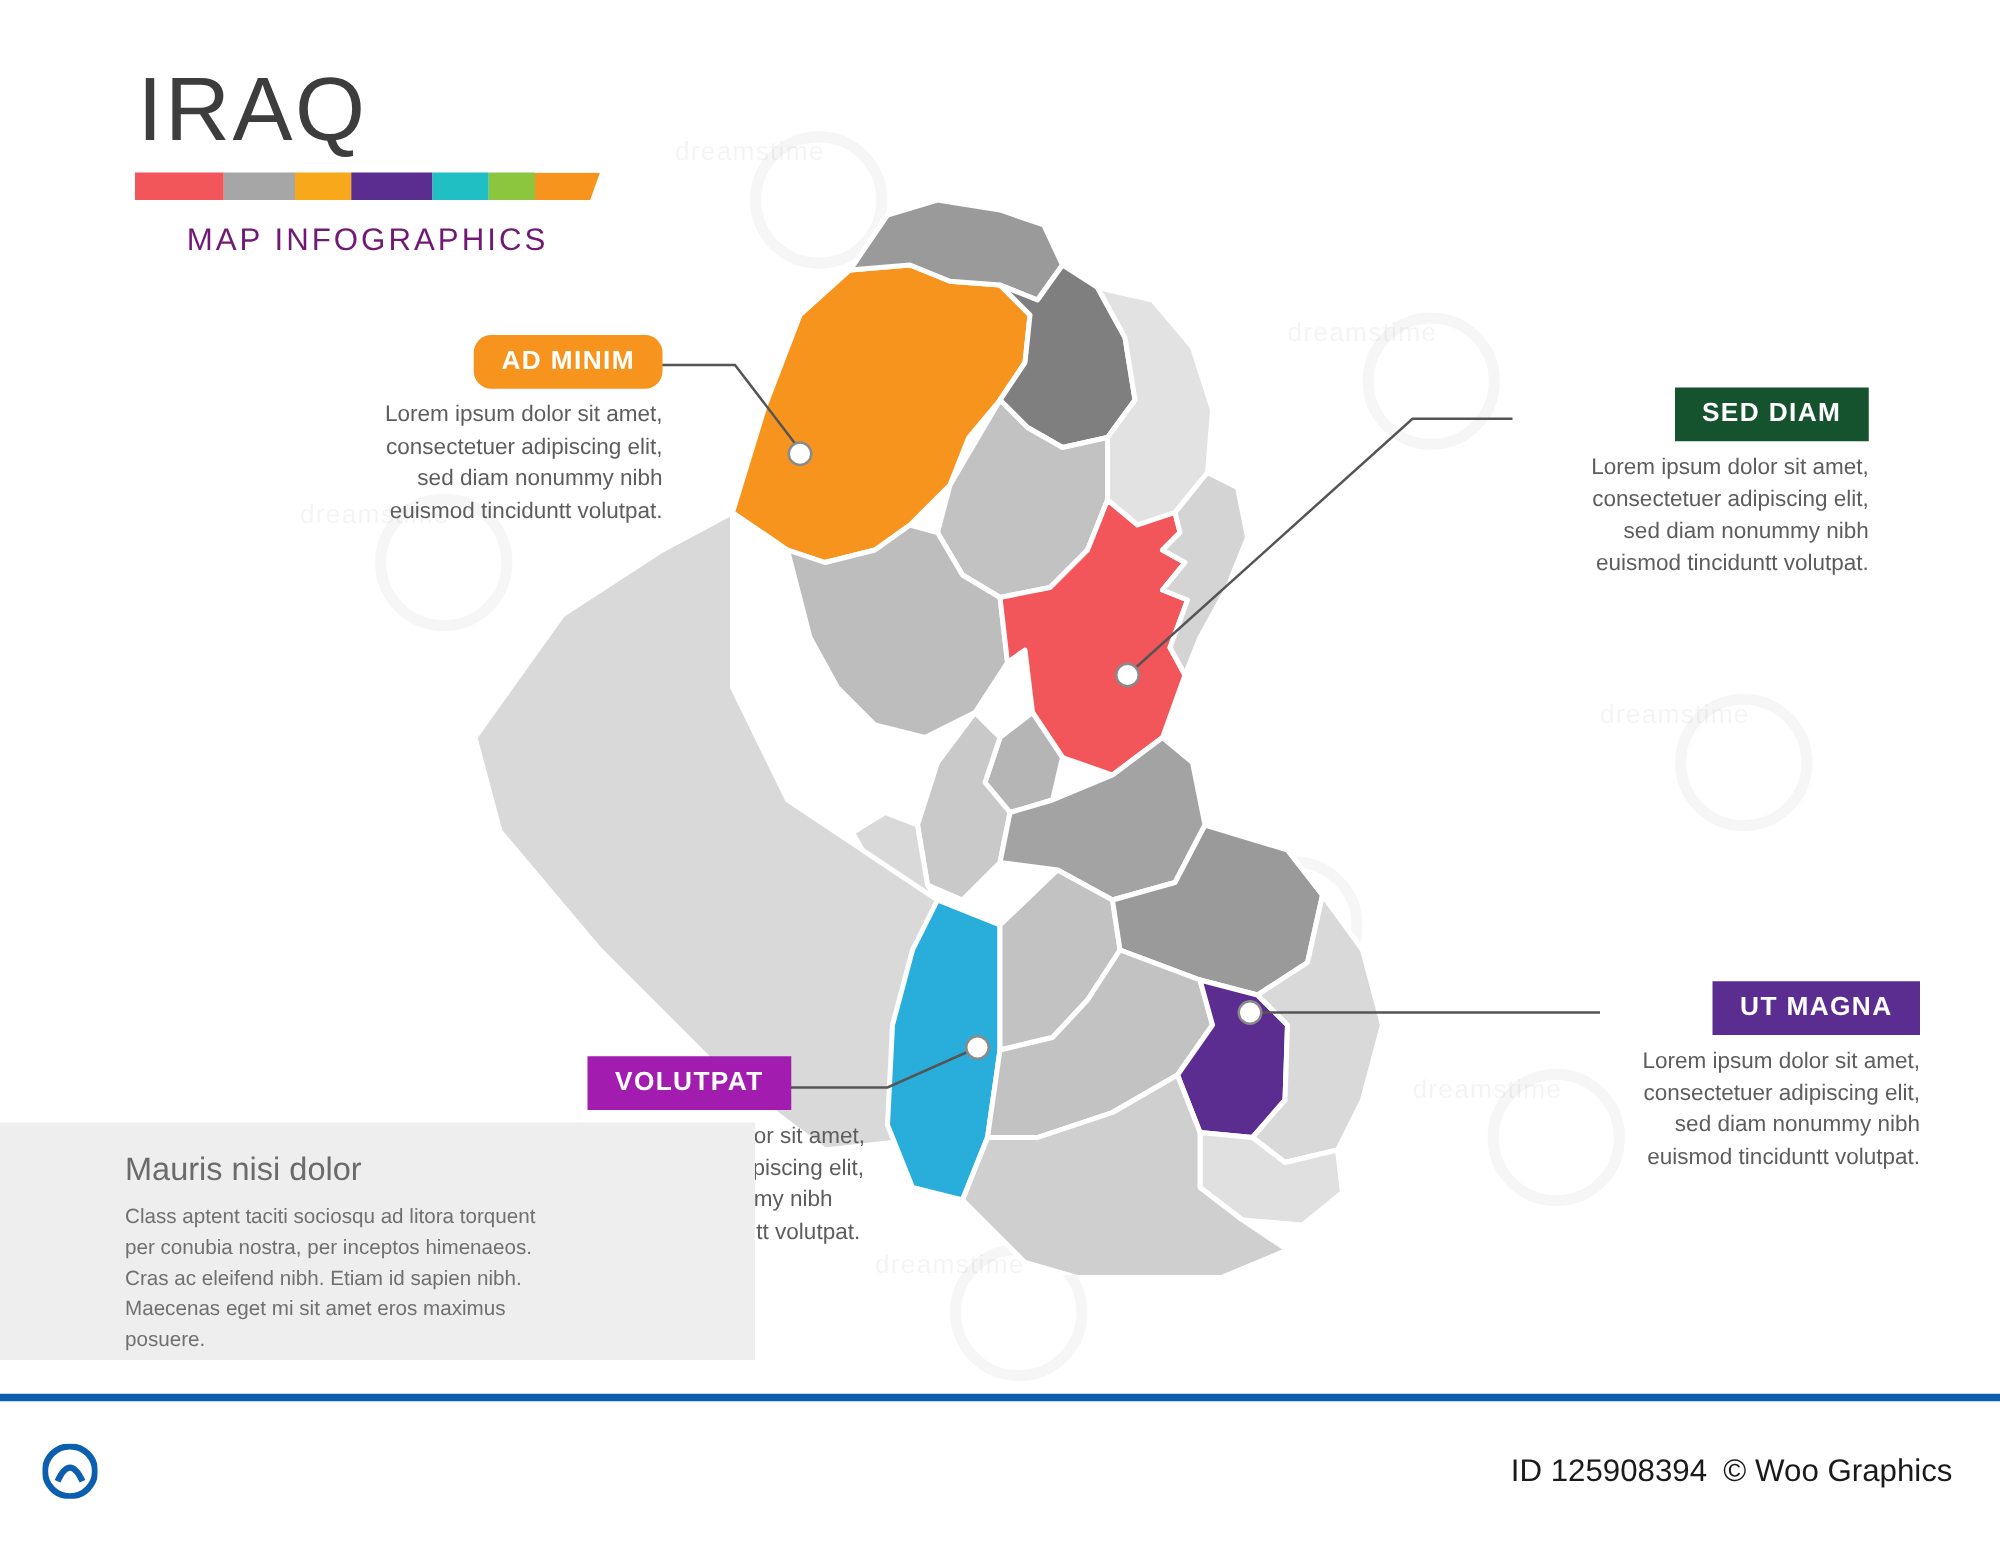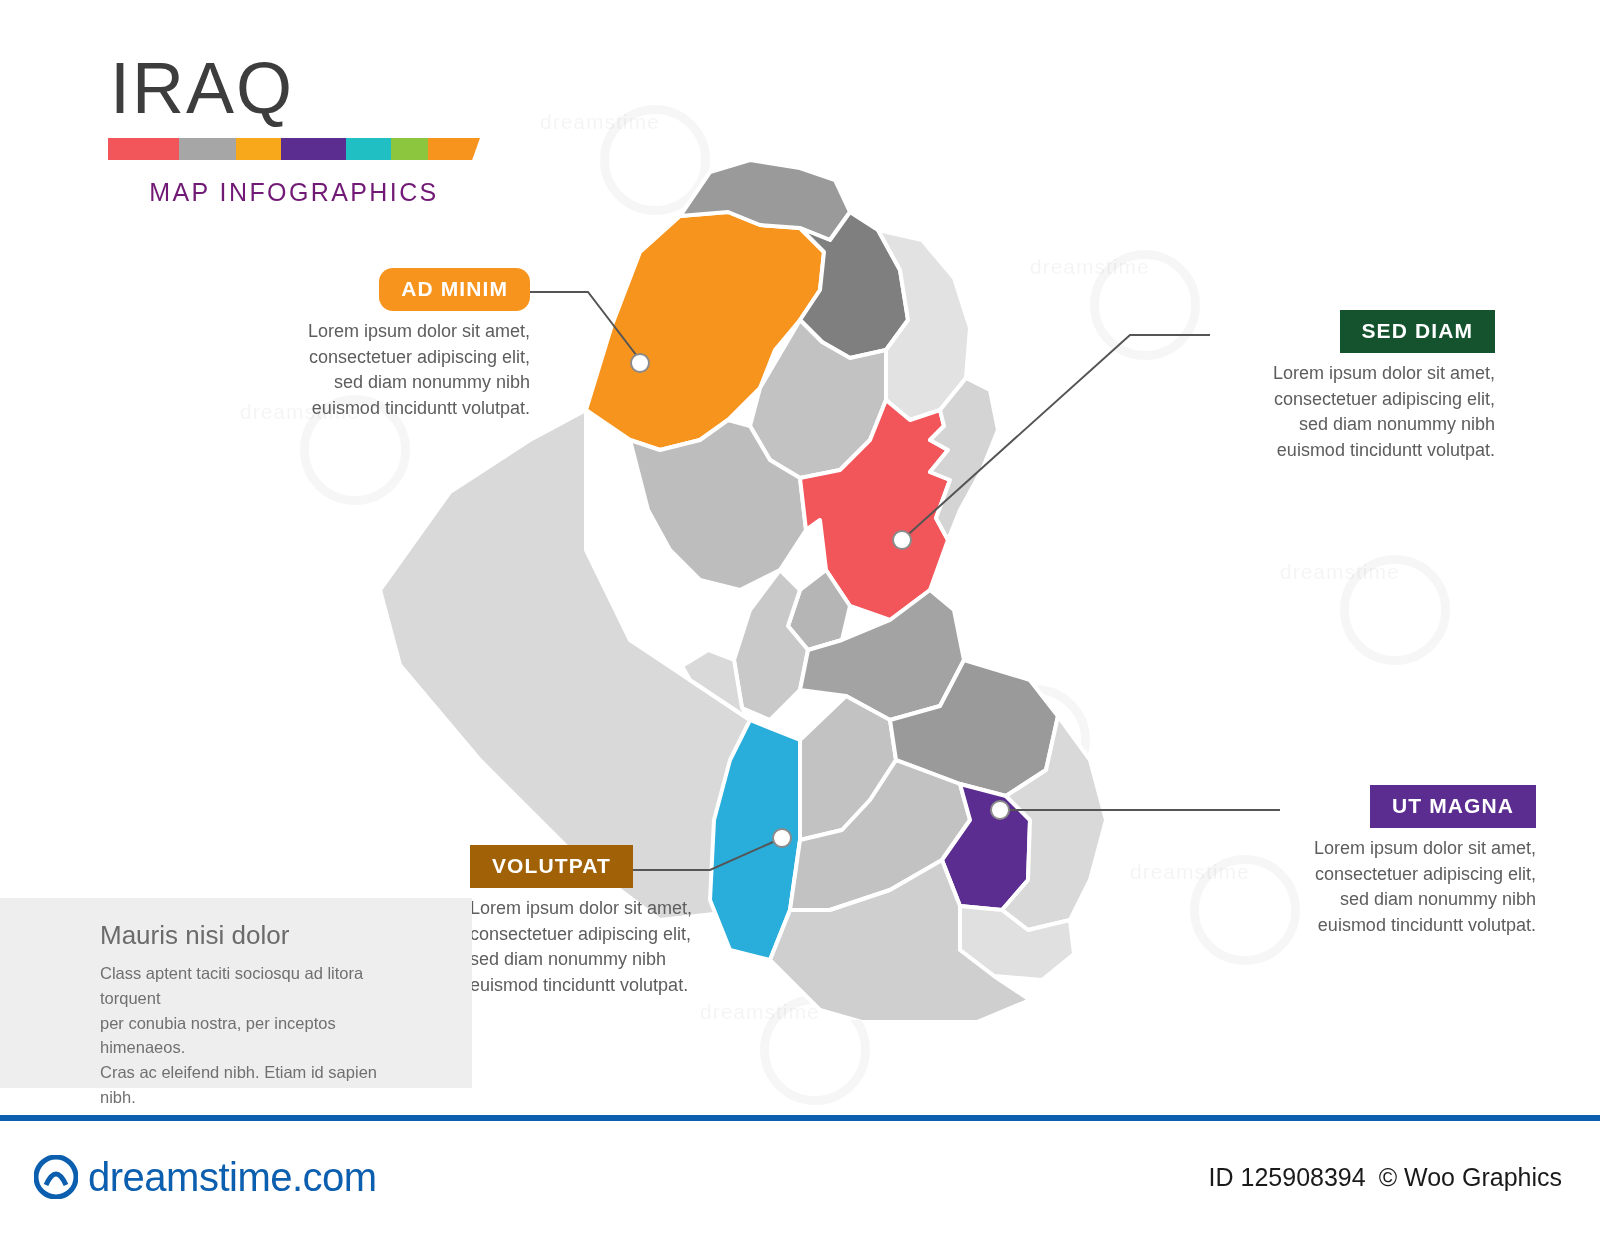--- a/index.html
+++ b/index.html
@@ -67,21 +67,21 @@
   #callout-ad-minim { left: 300px; top: 268px; width: 230px; text-align: right; }
   #callout-ad-minim .tag { border-radius: 14px 14px 14px 14px; }
   #callout-sed-diam { left: 1195px; top: 310px; width: 300px; text-align: right; }
   #callout-ut-magna { left: 1306px; top: 785px; width: 230px; text-align: right; }
   #callout-volutpat { left: 470px; top: 845px; width: 225px; text-align: left; }
   #callout-volutpat .desc { text-align: left; }
 
   
   #note-box {
     position: absolute; left: 0; top: 898px;
-    width: 472px; height: 190px;
+    width: 604px; height: 190px;
     background: #eeeeee;
     padding: 22px 60px 0 100px;
   }
   #note-title { font-size: 26px; color: #6b6b6b; margin: 0 0 10px 0; font-weight: normal; }
   #note-body { font-size: 16.5px; line-height: 1.5; color: #707070; white-space: pre-line; }
 
   
   .wm {
     position: absolute;
     color: rgba(0,0,0,0.045);
@@ -235,21 +235,21 @@
 
   <div class="callout" id="callout-ut-magna">
     <span class="tag" style="background:#5b2d90;">UT MAGNA</span>
     <div class="desc right-align">Lorem ipsum dolor sit amet,
 consectetuer adipiscing elit,
 sed diam nonummy nibh
 euismod tinciduntt volutpat.</div>
   </div>
 
   <div class="callout" id="callout-volutpat">
-    <span class="tag" style="background:#a16207;">VOLUTPAT</span>
+    <span class="tag" style="background:#a21caf;">VOLUTPAT</span>
     <div class="desc">Lorem ipsum dolor sit amet,
 consectetuer adipiscing elit,
 sed diam nonummy nibh
 euismod tinciduntt volutpat.</div>
   </div>
 
   <div id="note-box">
     <div id="note-title">Mauris nisi dolor</div>
     <div id="note-body">Class aptent taciti sociosqu ad litora torquent
 per conubia nostra, per inceptos himenaeos.
@@ -257,21 +257,20 @@
 Maecenas eget mi sit amet eros maximus
 posuere.</div>
   </div>
 
   <div id="footer">
     <div id="footer-brand">
       <svg width="44" height="44" viewBox="0 0 44 44">
         <circle cx="22" cy="22" r="20" fill="none" stroke="#0c5faf" stroke-width="5"></circle>
         <path d="M12 30 Q22 8 32 30" fill="none" stroke="#0c5faf" stroke-width="5"></path>
       </svg>
-      <span id="footer-logo-text">dreamstime.com</span>
     </div>
     <div id="footer-right">
       <span id="footer-id">ID 125908394</span>
       <span>© Woo Graphics</span>
     </div>
   </div>
 
 </div>
 
 </body></html>

